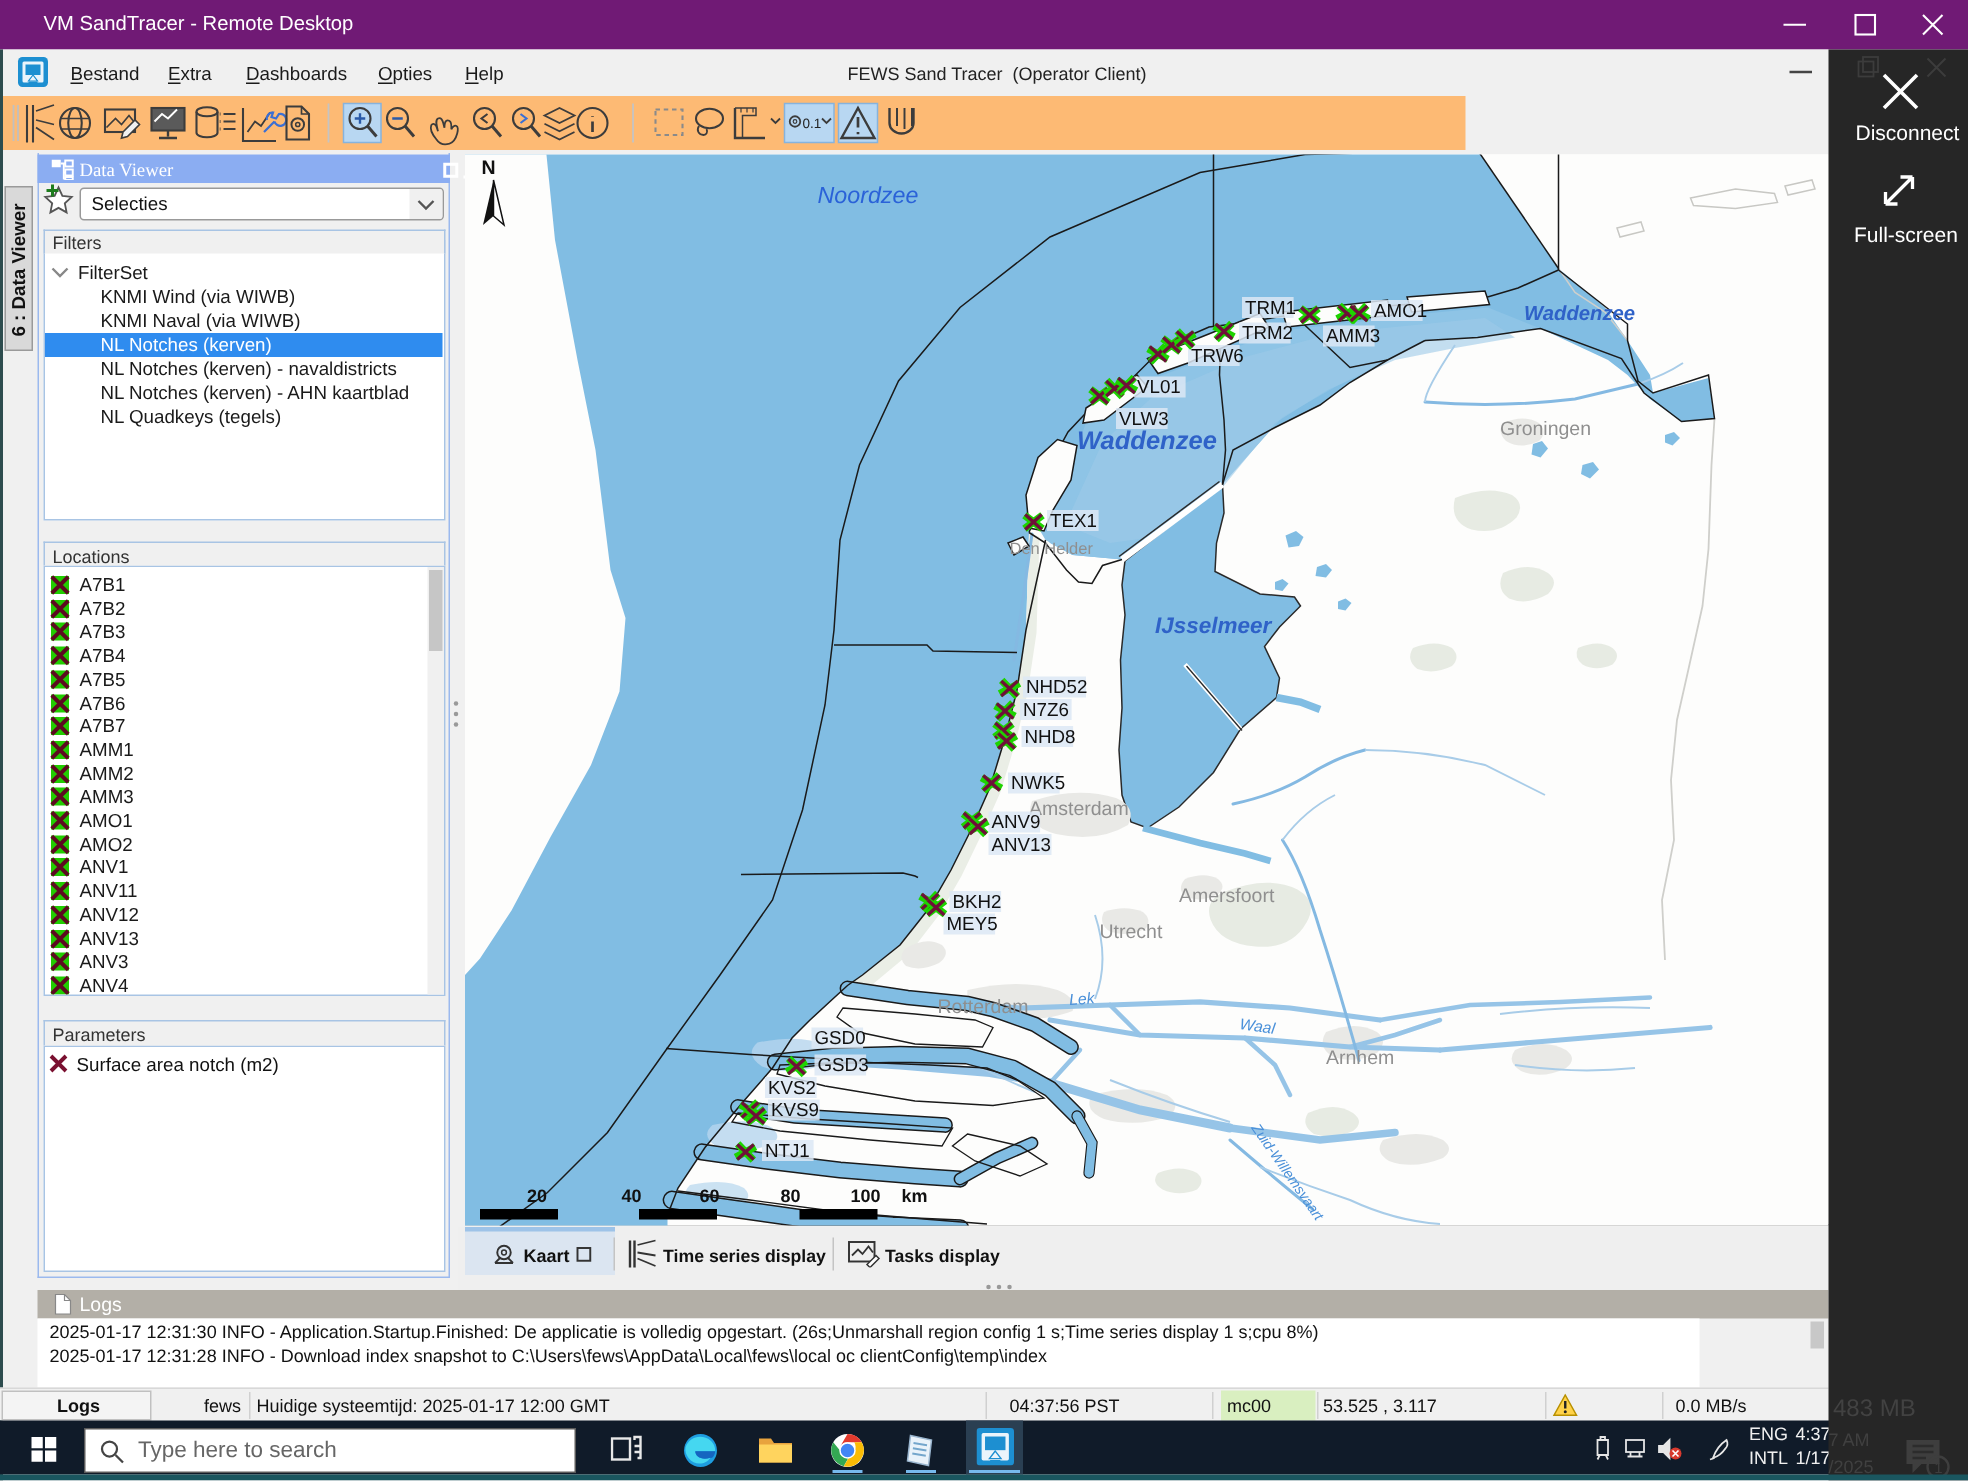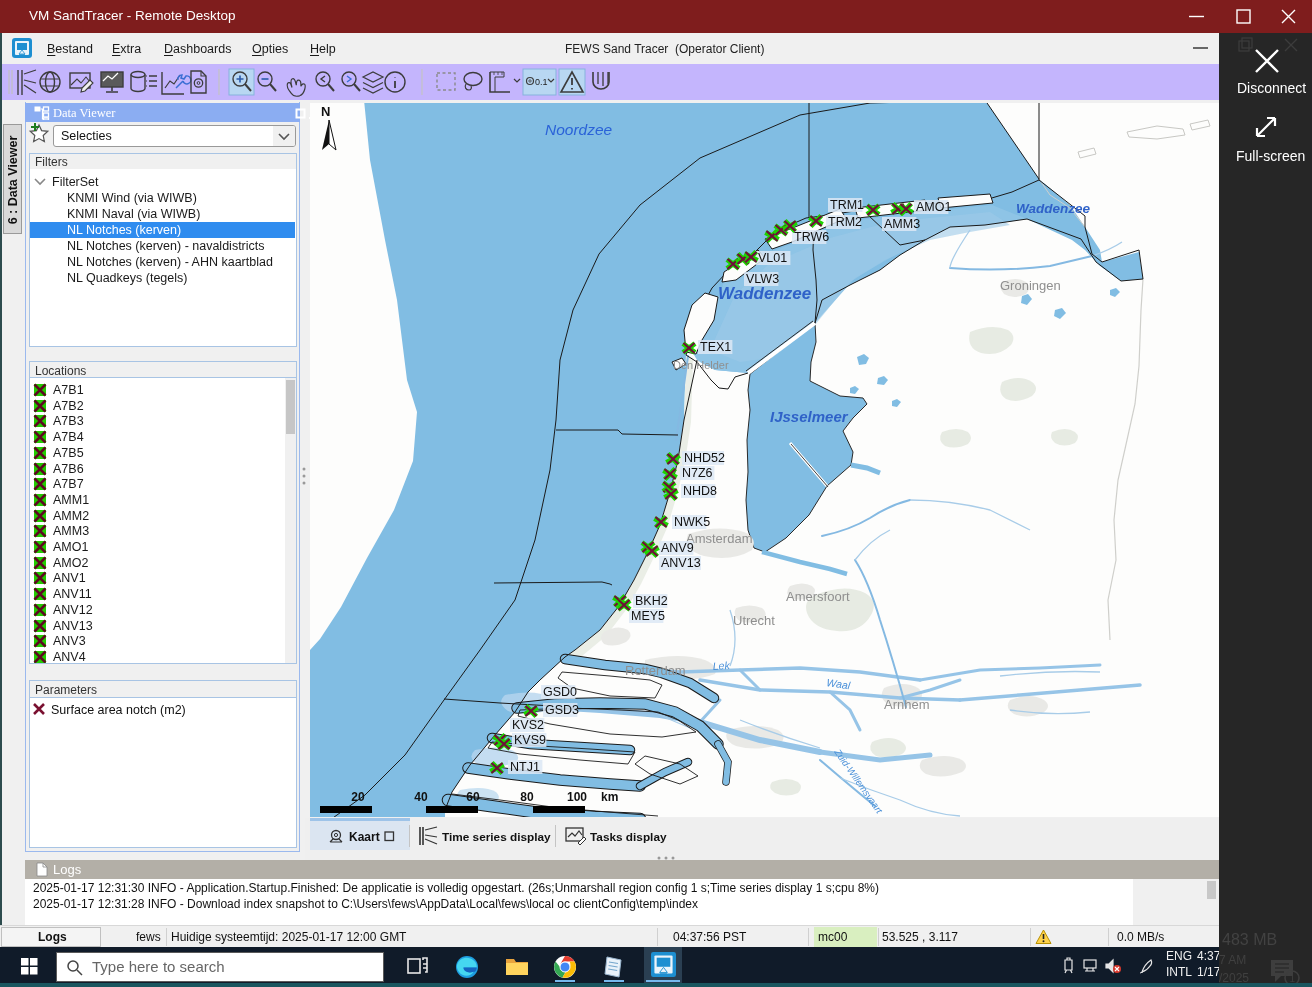--- a/index.html
+++ b/index.html
@@ -1,27 +1,27 @@
 <!DOCTYPE html>
 <html><head>
 <meta charset="utf-8">
 <style>
 * { margin:0; padding:0; box-sizing:border-box; }
 html,body { width:1312px; height:987px; overflow:hidden; font-family:"Liberation Sans", sans-serif; }
 body { position:relative; background:#f0f0f0; }
 .abs { position:absolute; }
 
-#titlebar { left:0; top:0; width:1312px; height:33px; background:#7f1d1d; color:#fff; }
+#titlebar { left:0; top:0; width:1312px; height:33px; background:#701a75; color:#fff; }
 #titlebar .t { position:absolute; left:29px; top:8px; font-size:13.5px; color:#fff; }
 
 #menubar { left:2px; top:33px; width:1217px; height:31px; background:#f0f0f0; font-size:12.5px; color:#1a1a1a; }
 .mi { position:absolute; top:9px; }
 .mi u { text-decoration:underline; text-underline-offset:2px; }
 
-#toolbar { left:2px; top:64px; width:1217px; height:36px; background:#c4b5fd; }
+#toolbar { left:2px; top:64px; width:975px; height:36px; background:#fdba74; }
 
 #leftedge { left:0; top:33px; width:2px; height:954px; background:#2d4c4e; }
 
 #vtab { left:3px; top:124px; width:19px; height:110px; background:#d9d9d9; border:1px solid #9a9a9a; }
 #vtab span { position:absolute; left:-44px; top:48px; width:105px; transform:rotate(-90deg); font-size:12.5px; font-weight:bold; color:#111; text-align:center; }
 #dvpanel { left:25px; top:102px; width:275px; height:750px; background:#f0f0f0; border:1px solid #9bb9ee; border-top:none; }
 #dvheader { left:25px; top:103px; width:275px; height:19px; background:#8badf2;font-family:Liberation Serif, serif; }
 #dvheader .ttl { position:absolute; left:28px; top:3px; font-size:12.5px; color:#fff; }
 .grpbox { position:absolute; background:#fff; border:1px solid #a8c4e4; }
 .grplabel { position:absolute; font-size:12px; color:#333; background:#f0f0f0; }

